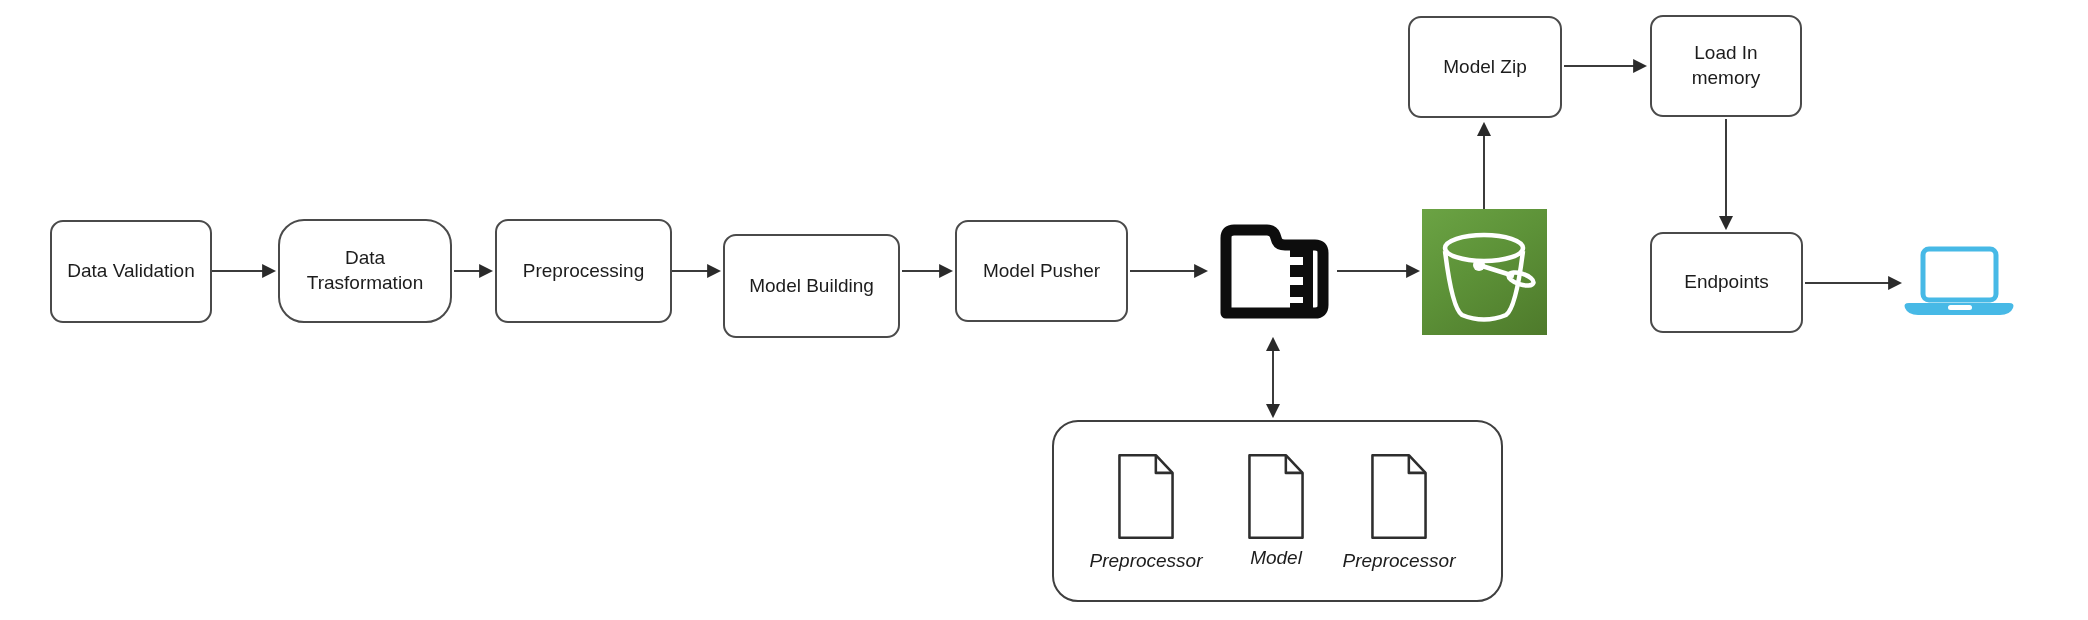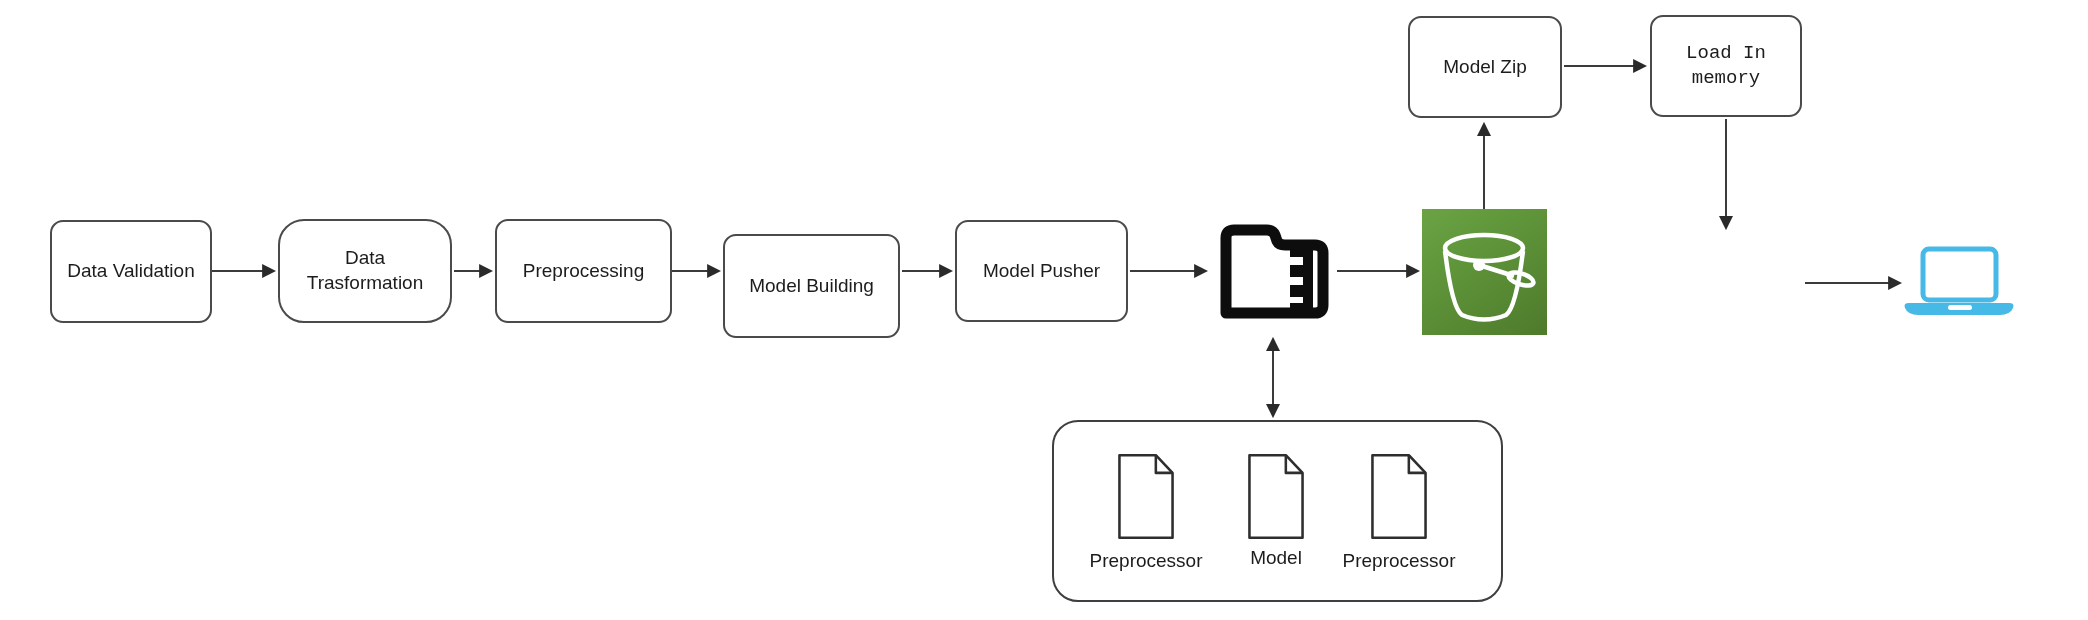--- a/index.html
+++ b/index.html
@@ -19,21 +19,21 @@
     display:flex;
     align-items:center;
     justify-content:center;
     text-align:center;
     font-size:19px;
     line-height:1.3;
     color:#1c1c1c;
     box-sizing:border-box;
     padding:0 10px;
   }
-  .node.narrow{padding:4px 28px;font-family:Liberation Mono, monospace;}
+  .node.narrow{padding:4px 28px;}
   .edges{position:absolute;left:0;top:0;pointer-events:none;}
   .edge{stroke:#3b3b3b;stroke-width:2;}
   .icon-wrap{position:absolute;}
   .bucket-bg{
     position:absolute;
     background:linear-gradient(145deg,#6ba344 0%,#5d9238 45%,#4e7a2b 100%);
   }
   .artifact-box{
     position:absolute;
     background:#ffffff;
@@ -46,20 +46,21 @@
     display:flex;
     flex-direction:column;
     align-items:center;
     gap:9px;
     transform:translateX(-50%);
   }
   .artifact-label{
     font-size:19px;
     color:#1c1c1c;
     white-space:nowrap;
+    font-style:italic;
   }
 </style>
 </head>
 <body>
 
 <div class="canvas">
 
   <svg class="edges" width="2088" height="620">
     <defs>
       <marker id="ah" viewBox="0 0 10 10" refX="8.5" refY="5" markerWidth="7" markerHeight="7" orient="auto-start-reverse">
@@ -93,20 +94,23 @@
   </div>
   <div class="node" style="left:955px;top:220px;width:173px;height:102px;text-align:center;">
     <span>Model Pusher</span>
   </div>
 
   <div class="node" style="left:1408px;top:16px;width:154px;height:102px;">
     <span>Model Zip</span>
   </div>
   <div class="node narrow" style="left:1650px;top:15px;width:152px;height:102px;">
     <span>Load In memory</span>
+  </div>
+  <div class="node" style="left:1650px;top:232px;width:153px;height:101px;">
+    <span>Endpoints</span>
   </div>
 
   <div class="icon-wrap" style="left:1211px;top:217px;width:124px;height:106px;">
     <svg width="124" height="106" viewBox="0 0 124 106">
       <path d="M15,96 L15,21 Q15,13 23,13 L56,13 Q62,13 64,18 L66,24 Q68,28 74,28 L104,28 Q112,28 112,36 L112,88 Q112,96 104,96 Z" fill="#ffffff" stroke="#0d0d0d" stroke-width="11" stroke-linejoin="round"></path>
       <rect x="92" y="23" width="10" height="74" fill="#0d0d0d"></rect>
       <rect x="79" y="28" width="13" height="12" fill="#0d0d0d"></rect>
       <rect x="79" y="48" width="13" height="12" fill="#0d0d0d"></rect>
       <rect x="79" y="68" width="13" height="12" fill="#0d0d0d"></rect>
       <rect x="79" y="86" width="13" height="11" fill="#0d0d0d"></rect>

